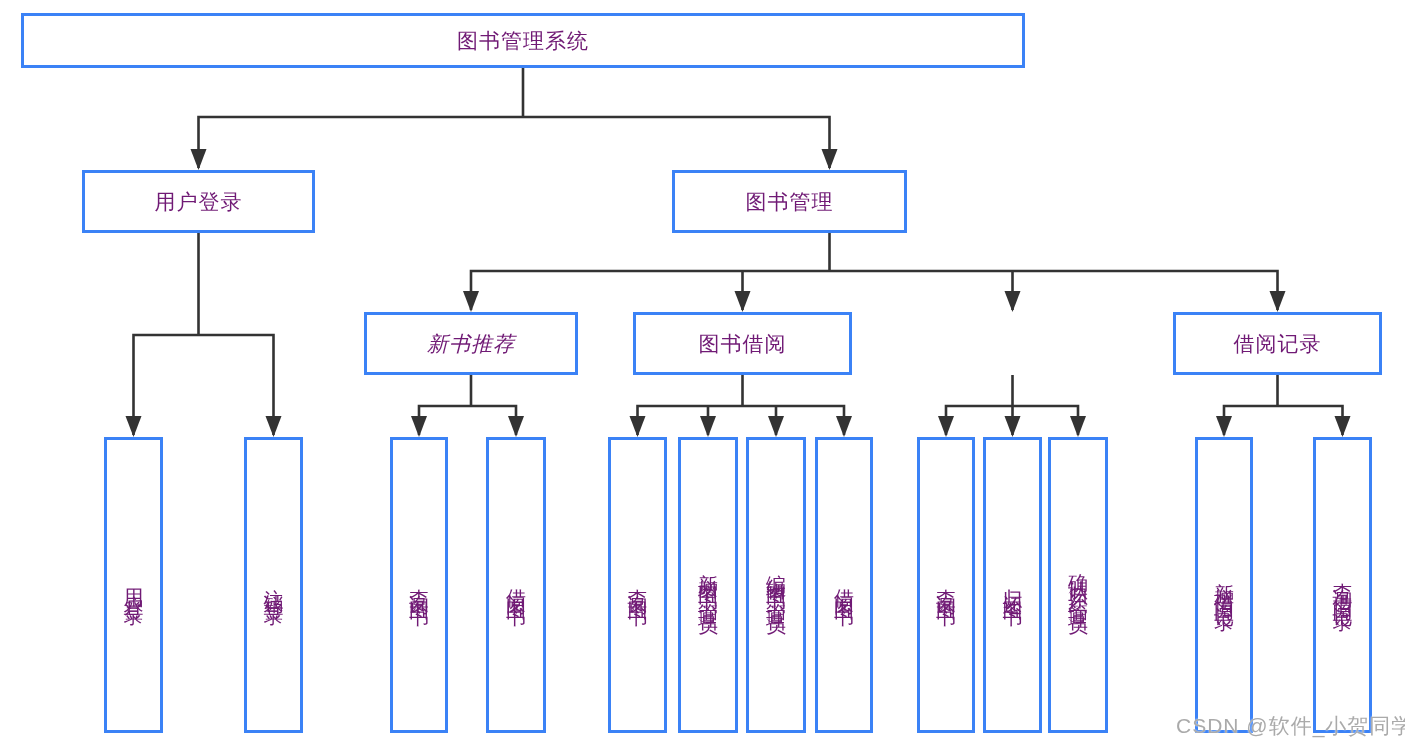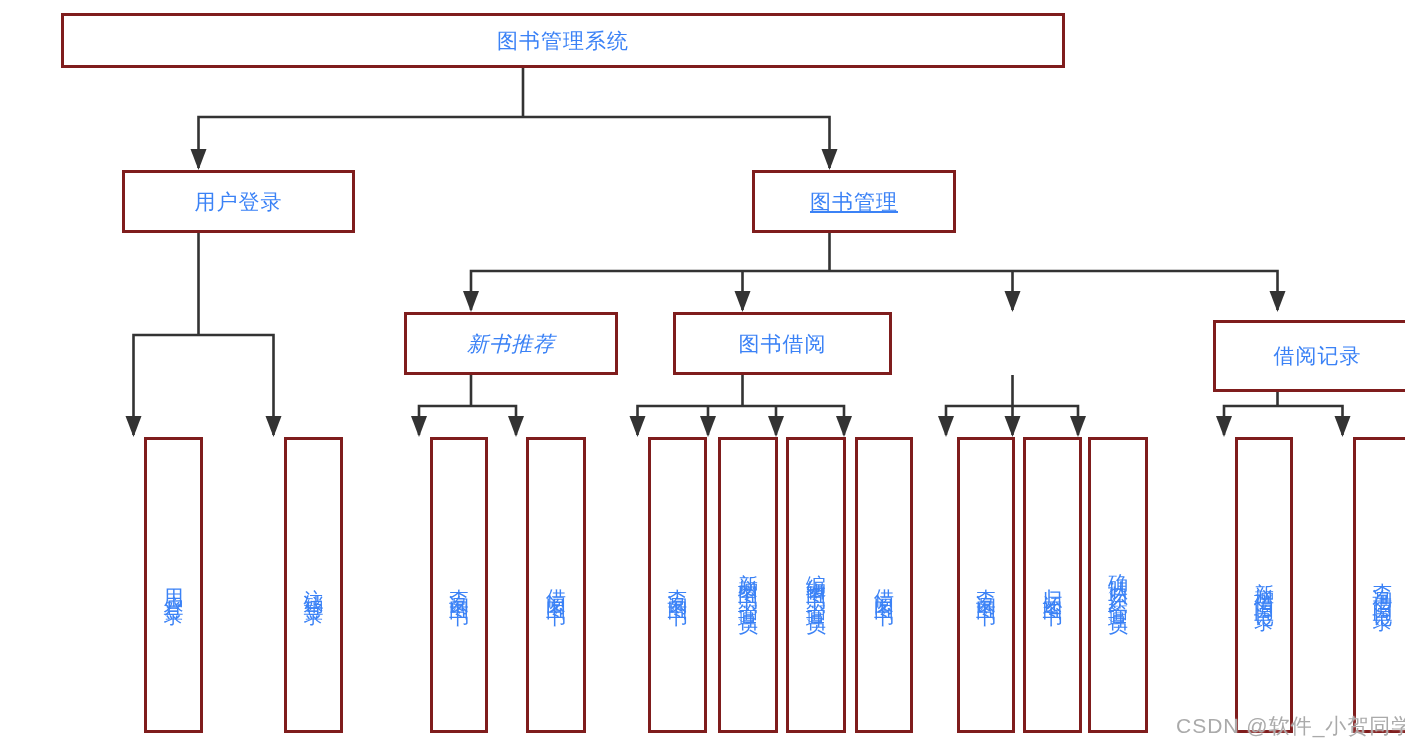--- a/index.html
+++ b/index.html
@@ -7,27 +7,26 @@
     position:relative;
     width:1405px;height:747px;
     background:#ffffff;
     font-family:"Liberation Sans","DejaVu Sans",sans-serif;
     overflow:hidden;
   }
   #wires{position:absolute;left:0;top:0;width:1405px;height:747px;}
   .box{
     position:absolute;
     box-sizing:border-box;
-    border:3px solid #7f1d1d;
+    border:3px solid #3b82f6;
     background:#ffffff;
     display:flex;
     align-items:center;
     justify-content:center;
-    color:#3b82f6;
-    margin-left:40px;
+    color:#701a75;
   }
   .hlabel{font-size:21px;letter-spacing:1px;white-space:nowrap;}
   .vlabel{
     writing-mode:vertical-rl;
     text-orientation:mixed;
     font-size:20px;
     letter-spacing:6px;
     line-height:1.05;
     white-space:nowrap;
   }
@@ -86,31 +85,31 @@
     </g>
   </svg>
 
   <div class="box" style="left:21px;top:13px;width:1004px;height:55px;">
     <span class="hlabel">图书管理系统</span>
   </div>
 
   <div class="box" style="left:82px;top:170px;width:233px;height:63px;">
     <span class="hlabel">用户登录</span>
   </div>
-  <div class="box" style="left:712px;top:170px;width:204px;height:63px;text-decoration:underline;">
+  <div class="box" style="left:672px;top:170px;width:235px;height:63px;">
     <span class="hlabel">图书管理</span>
   </div>
 
   <div class="box" style="left:364px;top:312px;width:214px;height:63px;font-style:italic;">
     <span class="hlabel">新书推荐</span>
   </div>
   <div class="box" style="left:633px;top:312px;width:219px;height:63px;">
     <span class="hlabel">图书借阅</span>
   </div>
-  <div class="box" style="left:1173px;top:320px;width:209px;height:72px;text-align:right;">
+  <div class="box" style="left:1173px;top:312px;width:209px;height:63px;text-align:right;">
     <span class="hlabel">借阅记录</span>
   </div>
 
   <div class="box" style="left:104px;top:437px;width:59px;height:296px;">
     <span class="vlabel">用户登录</span>
   </div>
   <div class="box" style="left:244px;top:437px;width:59px;height:296px;">
     <span class="vlabel">注销登录</span>
   </div>
 

